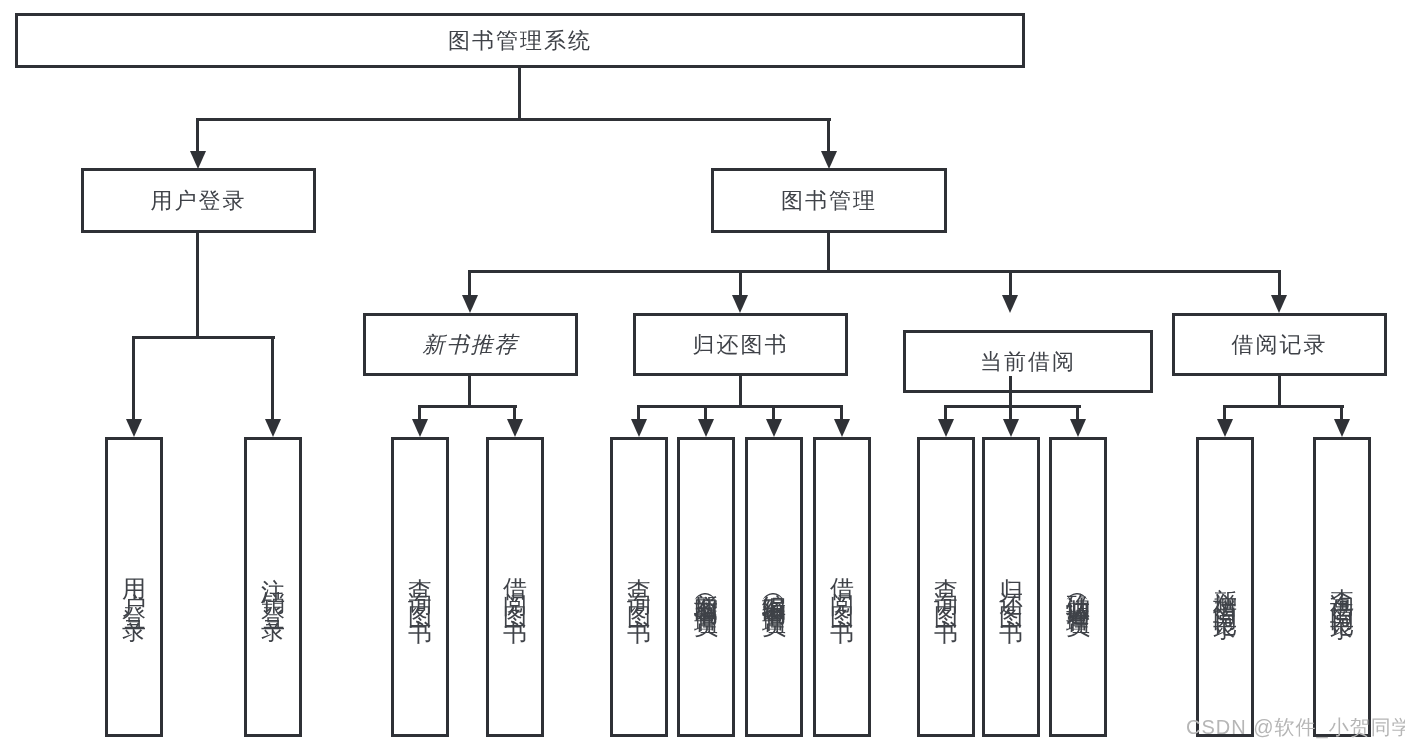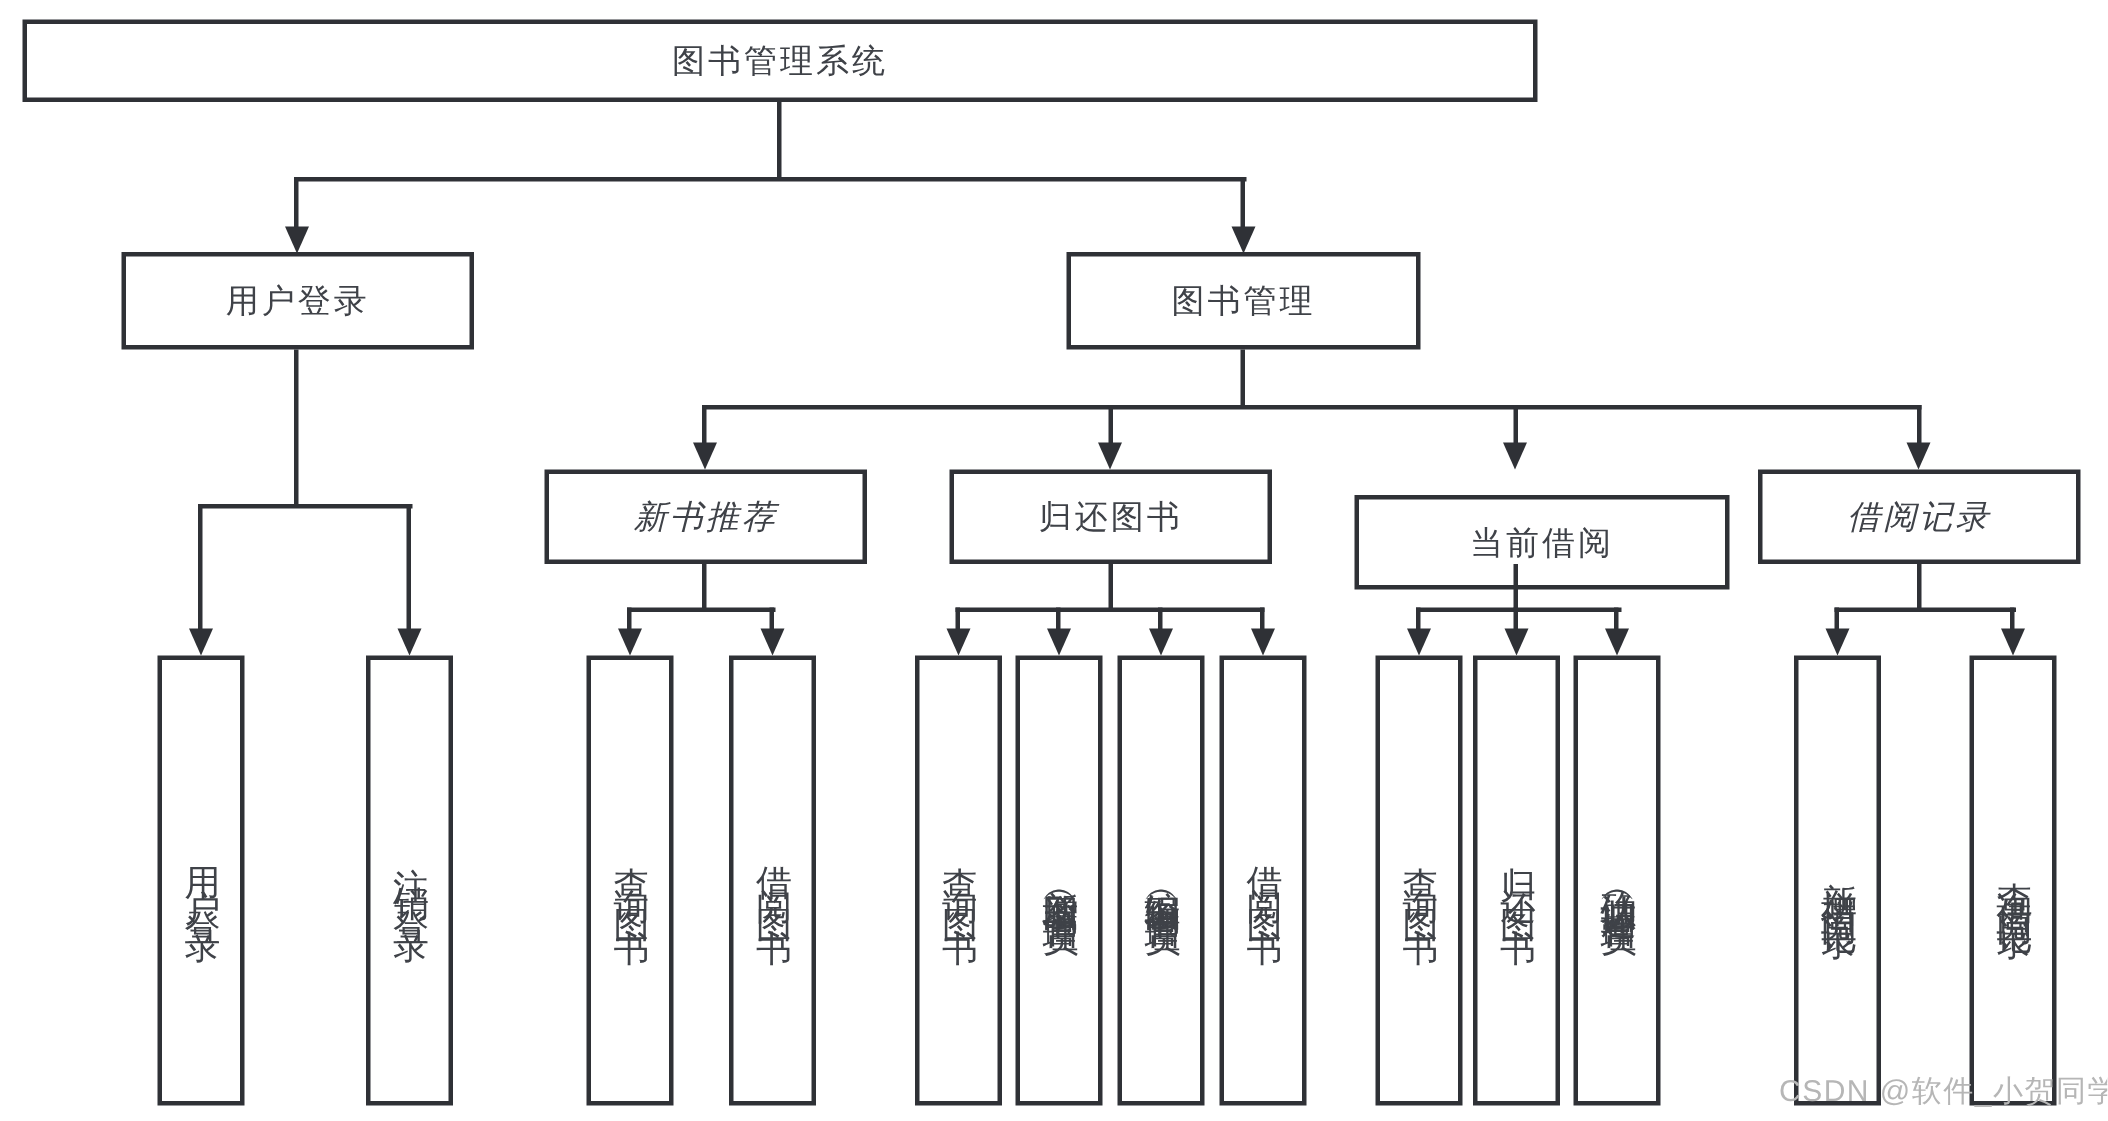--- a/index.html
+++ b/index.html
@@ -70,21 +70,21 @@
 
   <div class="box" style="left:363px; top:313px; width:215px; height:63px;font-style:italic;">
     <span class="hlabel">新书推荐</span>
   </div>
   <div class="box" style="left:633px; top:313px; width:215px; height:63px;">
     <span class="hlabel">归还图书</span>
   </div>
   <div class="box" style="left:903px; top:330px; width:250px; height:63px;">
     <span class="hlabel">当前借阅</span>
   </div>
-  <div class="box" style="left:1172px; top:313px; width:215px; height:63px;font-style:italic;">
+  <div class="box" style="left:1172px; top:313px; width:215px; height:63px;">
     <span class="hlabel">借阅记录</span>
   </div>
 
   <div class="box" style="left:105px; top:437px; width:58px; height:300px;">
     <span class="vlabel ls4">用户登录</span>
   </div>
   <div class="box" style="left:244px; top:437px; width:58px; height:300px;">
     <span class="vlabel ls4">注销登录</span>
   </div>
 

